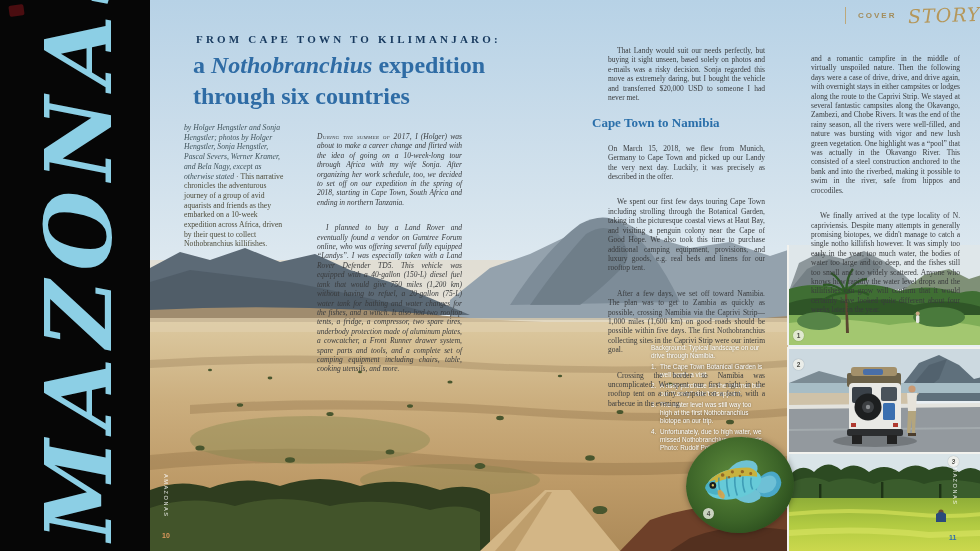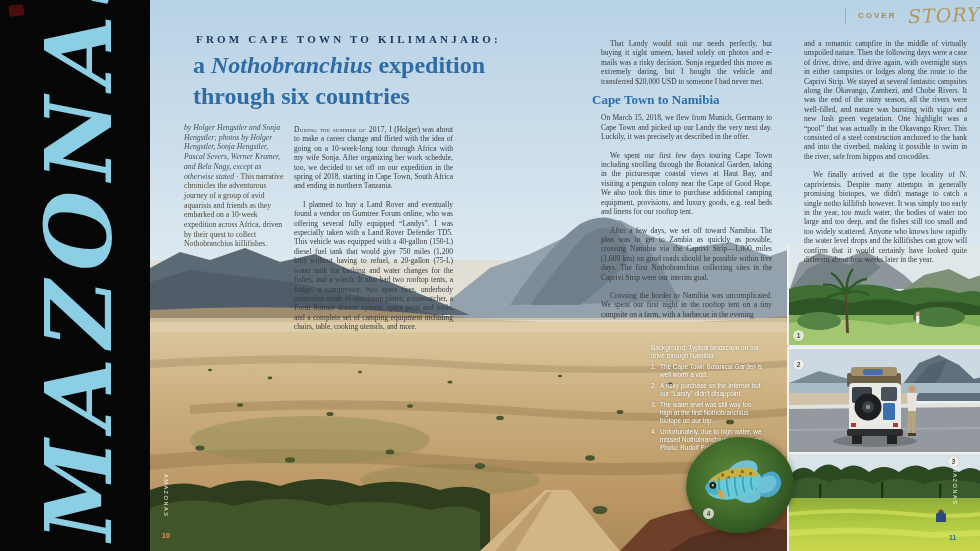--- a/index.html
+++ b/index.html
@@ -30,24 +30,24 @@
   #title{position:absolute;left:193px;top:50px;font-size:24px;line-height:31px;
     color:#2f6ca5;font-weight:600;z-index:8;}
   #title .it{font-style:italic;}
   
   #byline{position:absolute;left:184px;top:123px;width:103px;font-size:7.7px;line-height:9.7px;
     color:#40545c;z-index:8;}
   #byline .credits{font-style:italic;}
   #byline .note{font-style:normal;color:#4e4c3a;}
   
   .col{position:absolute;font-size:7.5px;line-height:9.4px;color:#393b3d;text-align:justify;z-index:8;}
-  #col1{left:285px;top:116px;width:177px;}
+  #col1{left:301px;top:116px;width:177px;font-style:italic;}
   #col2{left:592px;top:30px;width:189px;}
-  #col3{left:795px;top:30px;width:181px;}
-  .col p{margin:9px;}
+  #col3{left:795px;top:38px;width:181px;}
+  .col p{margin:16px;}
   .col p.ind{text-indent:9px;}
   .opener{font-variant:small-caps;letter-spacing:.3px;}
   .subhead{margin:5px 0 1px 0 !important;color:#2a6faa;font-weight:bold;font-size:13px;}
   
   #landscape{position:absolute;left:150px;top:190px;width:638px;height:361px;z-index:1;}
   
   #caption{position:absolute;left:651px;top:344px;width:113px;z-index:6;
     font-family:"Liberation Sans",sans-serif;font-size:6.4px;line-height:8px;color:#fff;
     text-shadow:0 0 2px rgba(40,40,20,.55);}
   #caption .intro{margin-bottom:3px;}

